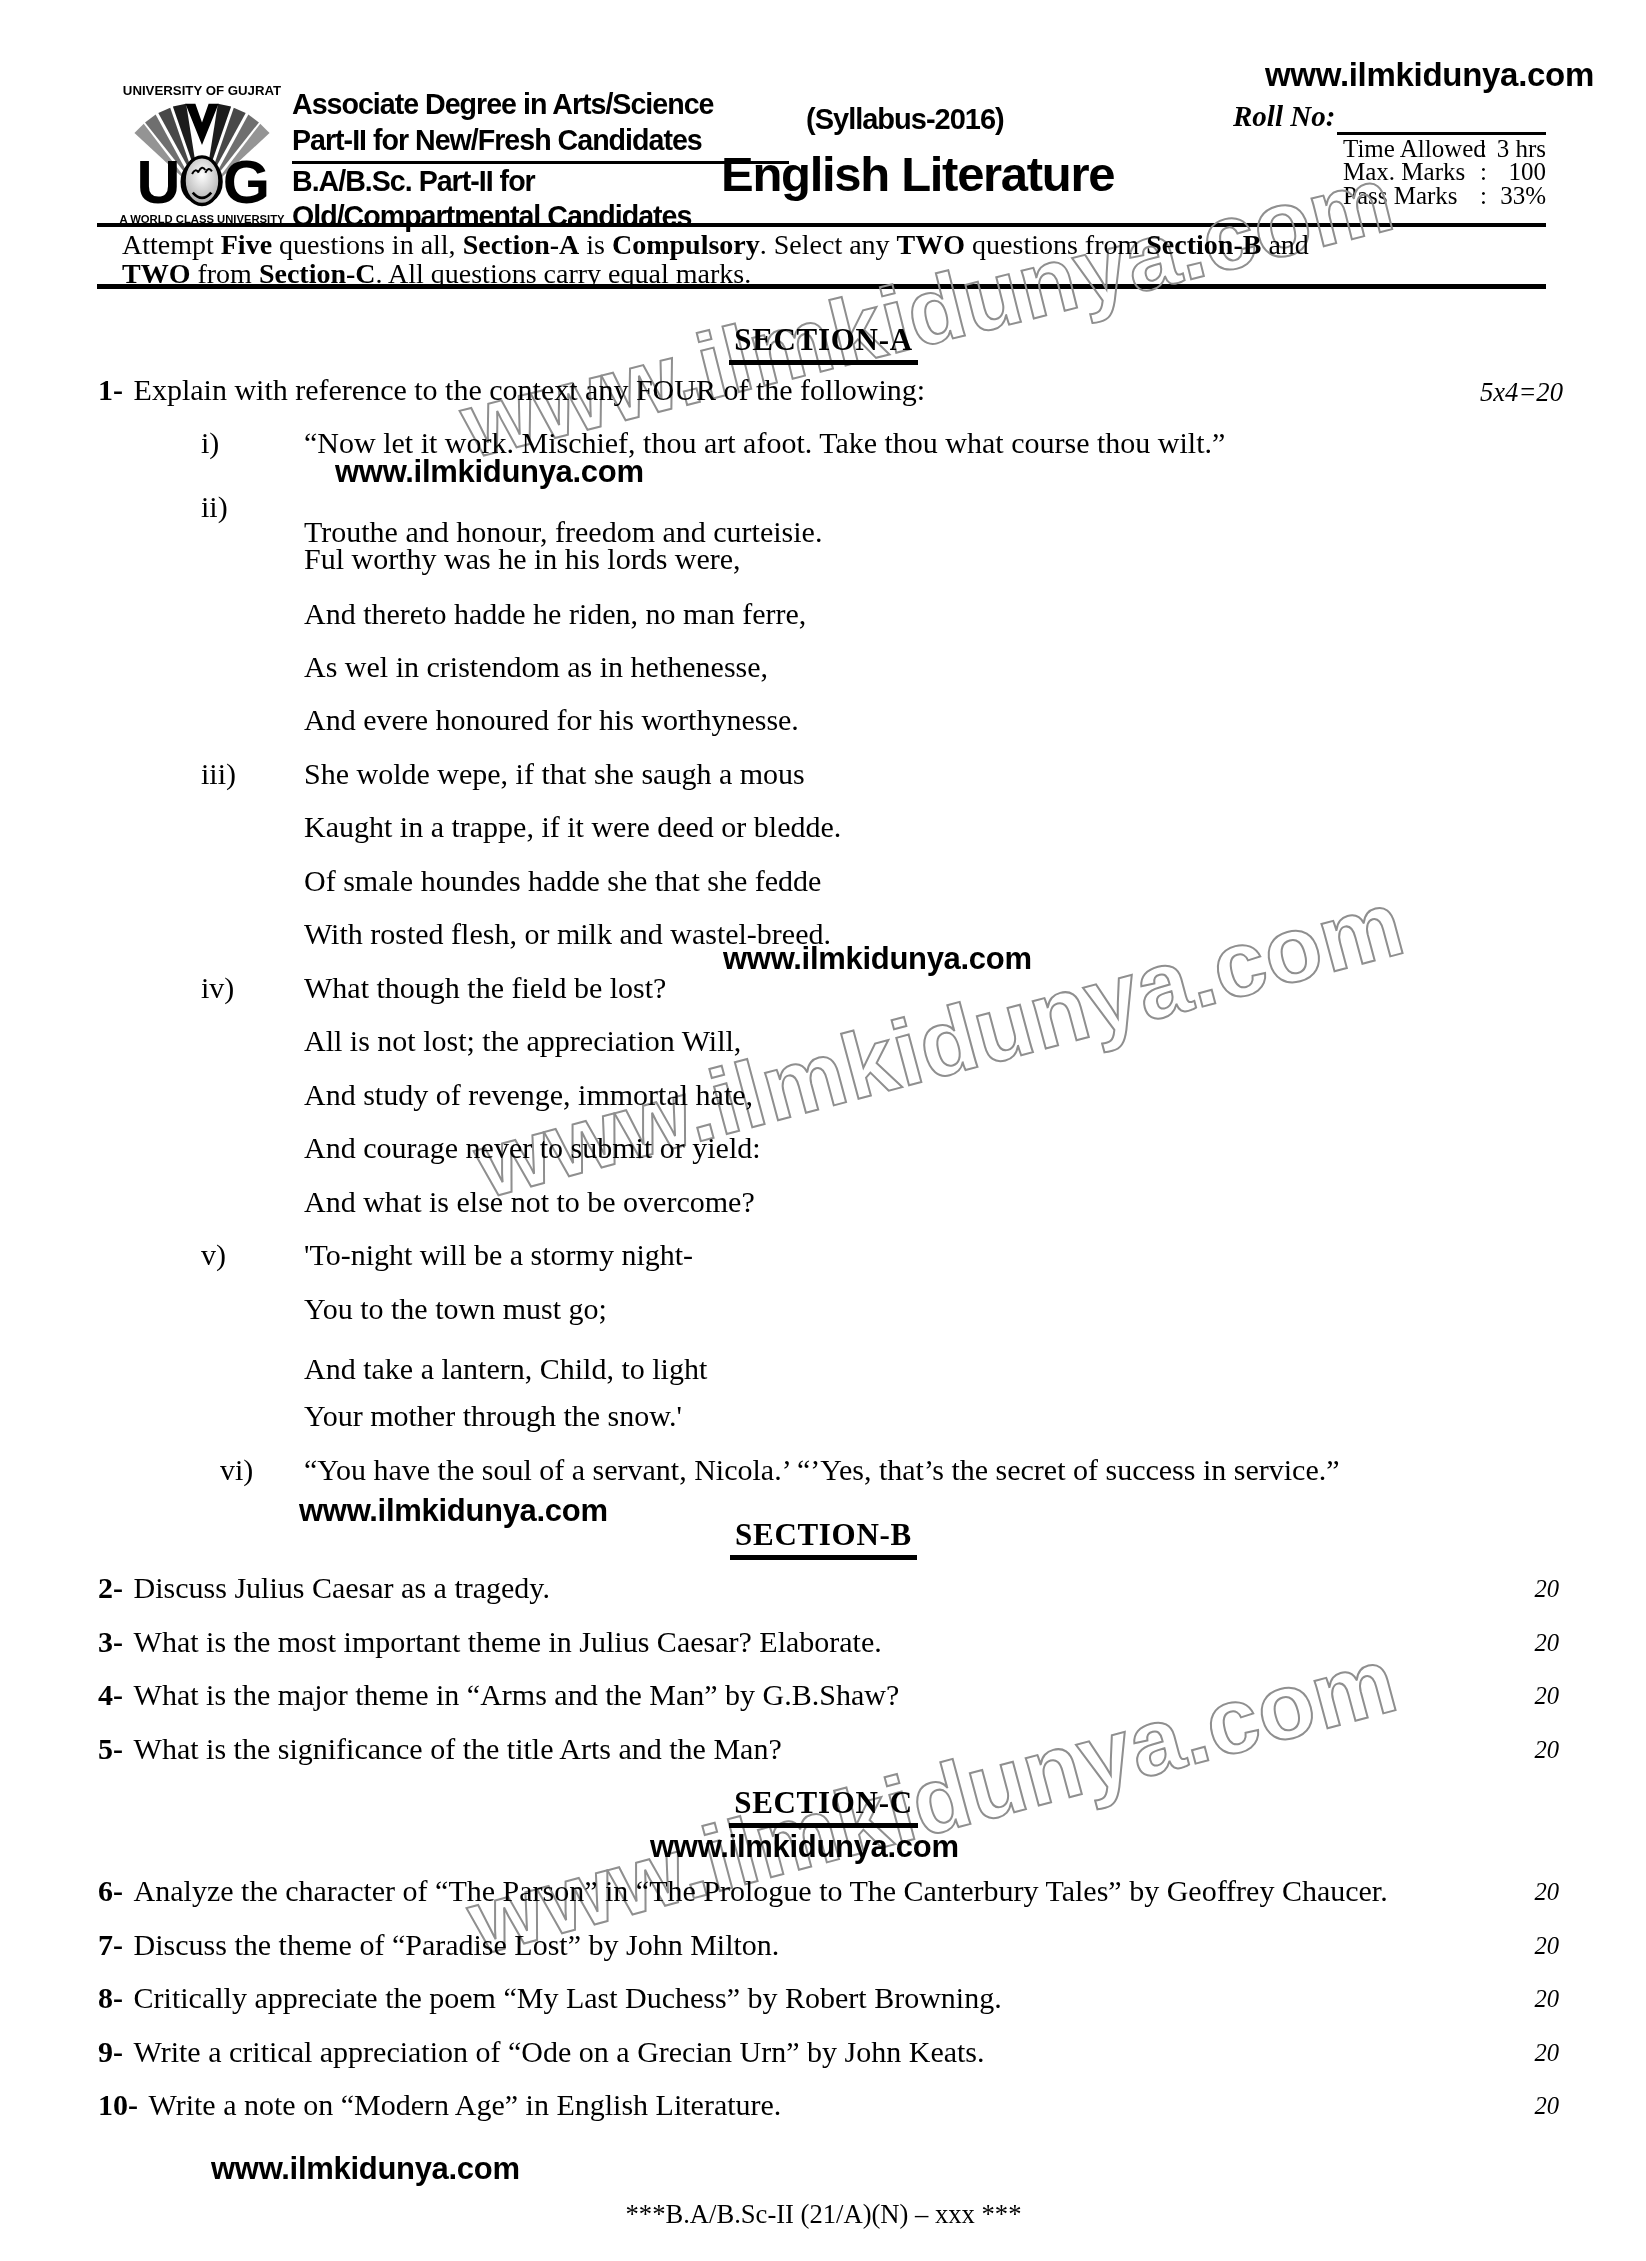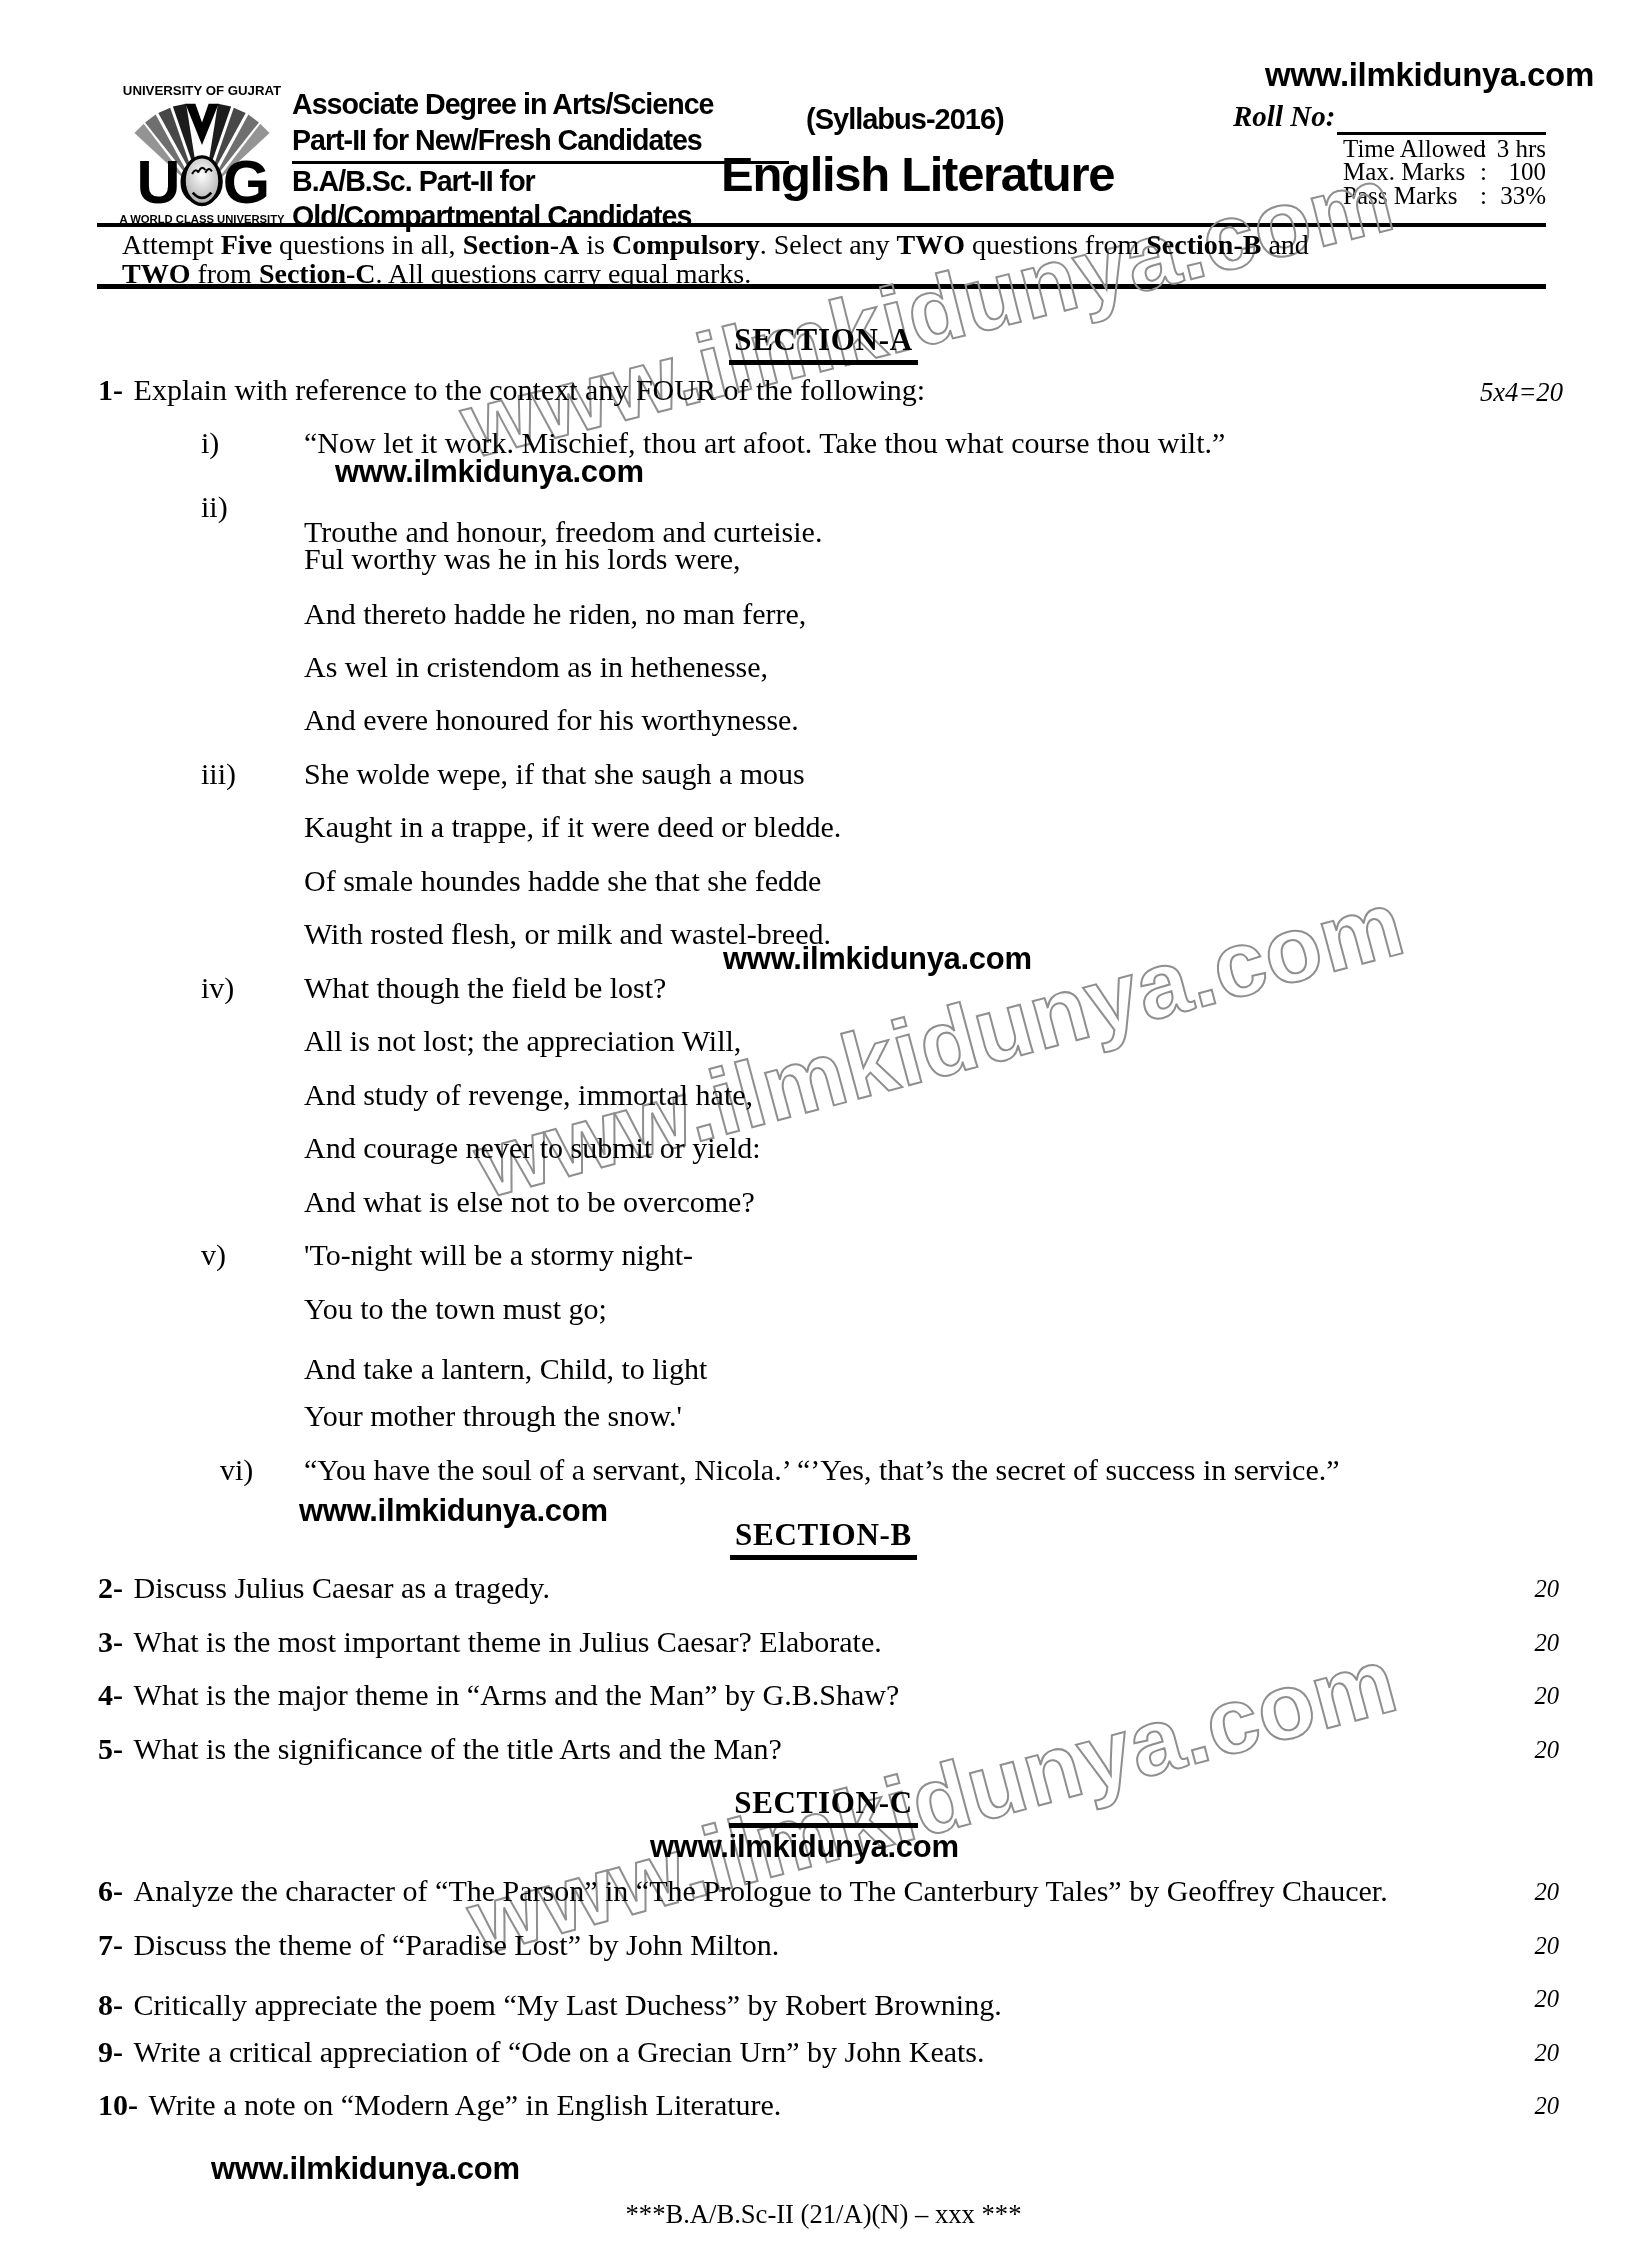--- a/index.html
+++ b/index.html
@@ -183,21 +183,21 @@
   <div class="q" style="top:1876px;">
     <span class="qn">6-</span><span>Analyze the character of “The Parson” in “The Prologue to The Canterbury Tales” by Geoffrey Chaucer.</span>
   </div>
   <div class="marks" style="top:1880px;">20</div>
 
   <div class="q" style="top:1930px;">
     <span class="qn">7-</span><span>Discuss the theme of “Paradise Lost” by John Milton.</span>
   </div>
   <div class="marks" style="top:1934px;">20</div>
 
-  <div class="q" style="top:1983px;margin-top:7px;">
+  <div class="q" style="top:1983px;">
     <span class="qn">8-</span><span>Critically appreciate the poem “My Last Duchess” by Robert Browning.</span>
   </div>
   <div class="marks" style="top:1987px;">20</div>
 
   <div class="q" style="top:2037px;">
     <span class="qn">9-</span><span>Write a critical appreciation of “Ode on a Grecian Urn” by John Keats.</span>
   </div>
   <div class="marks" style="top:2041px;">20</div>
 
   <div class="q" style="top:2090px;">

